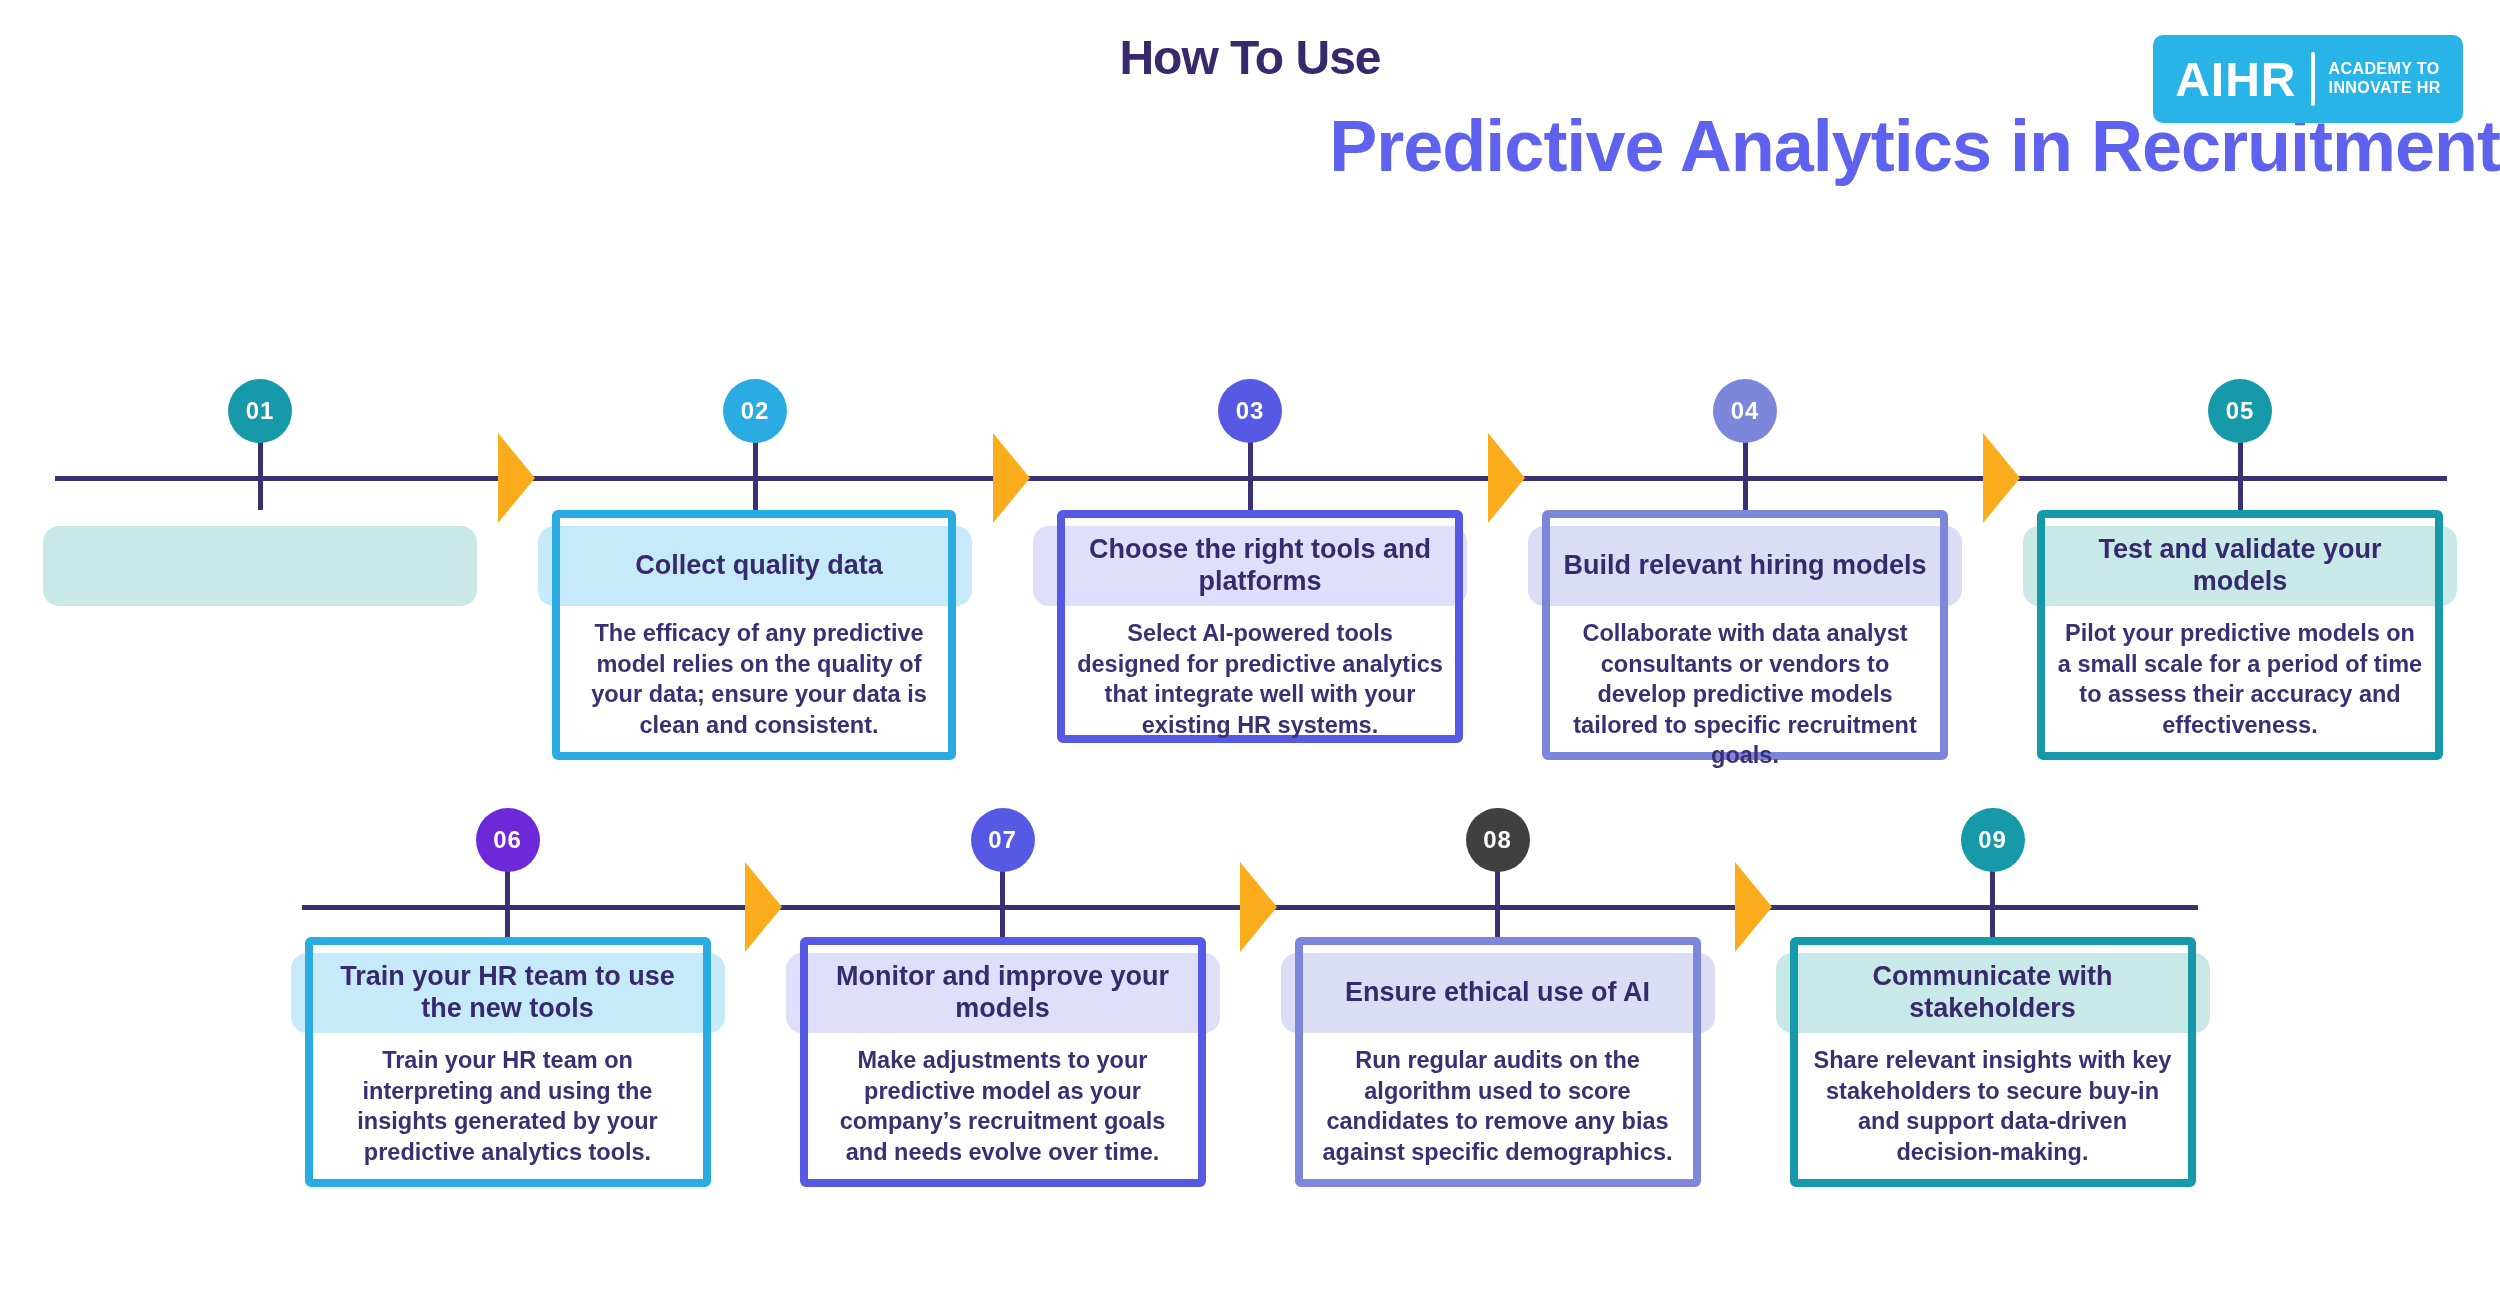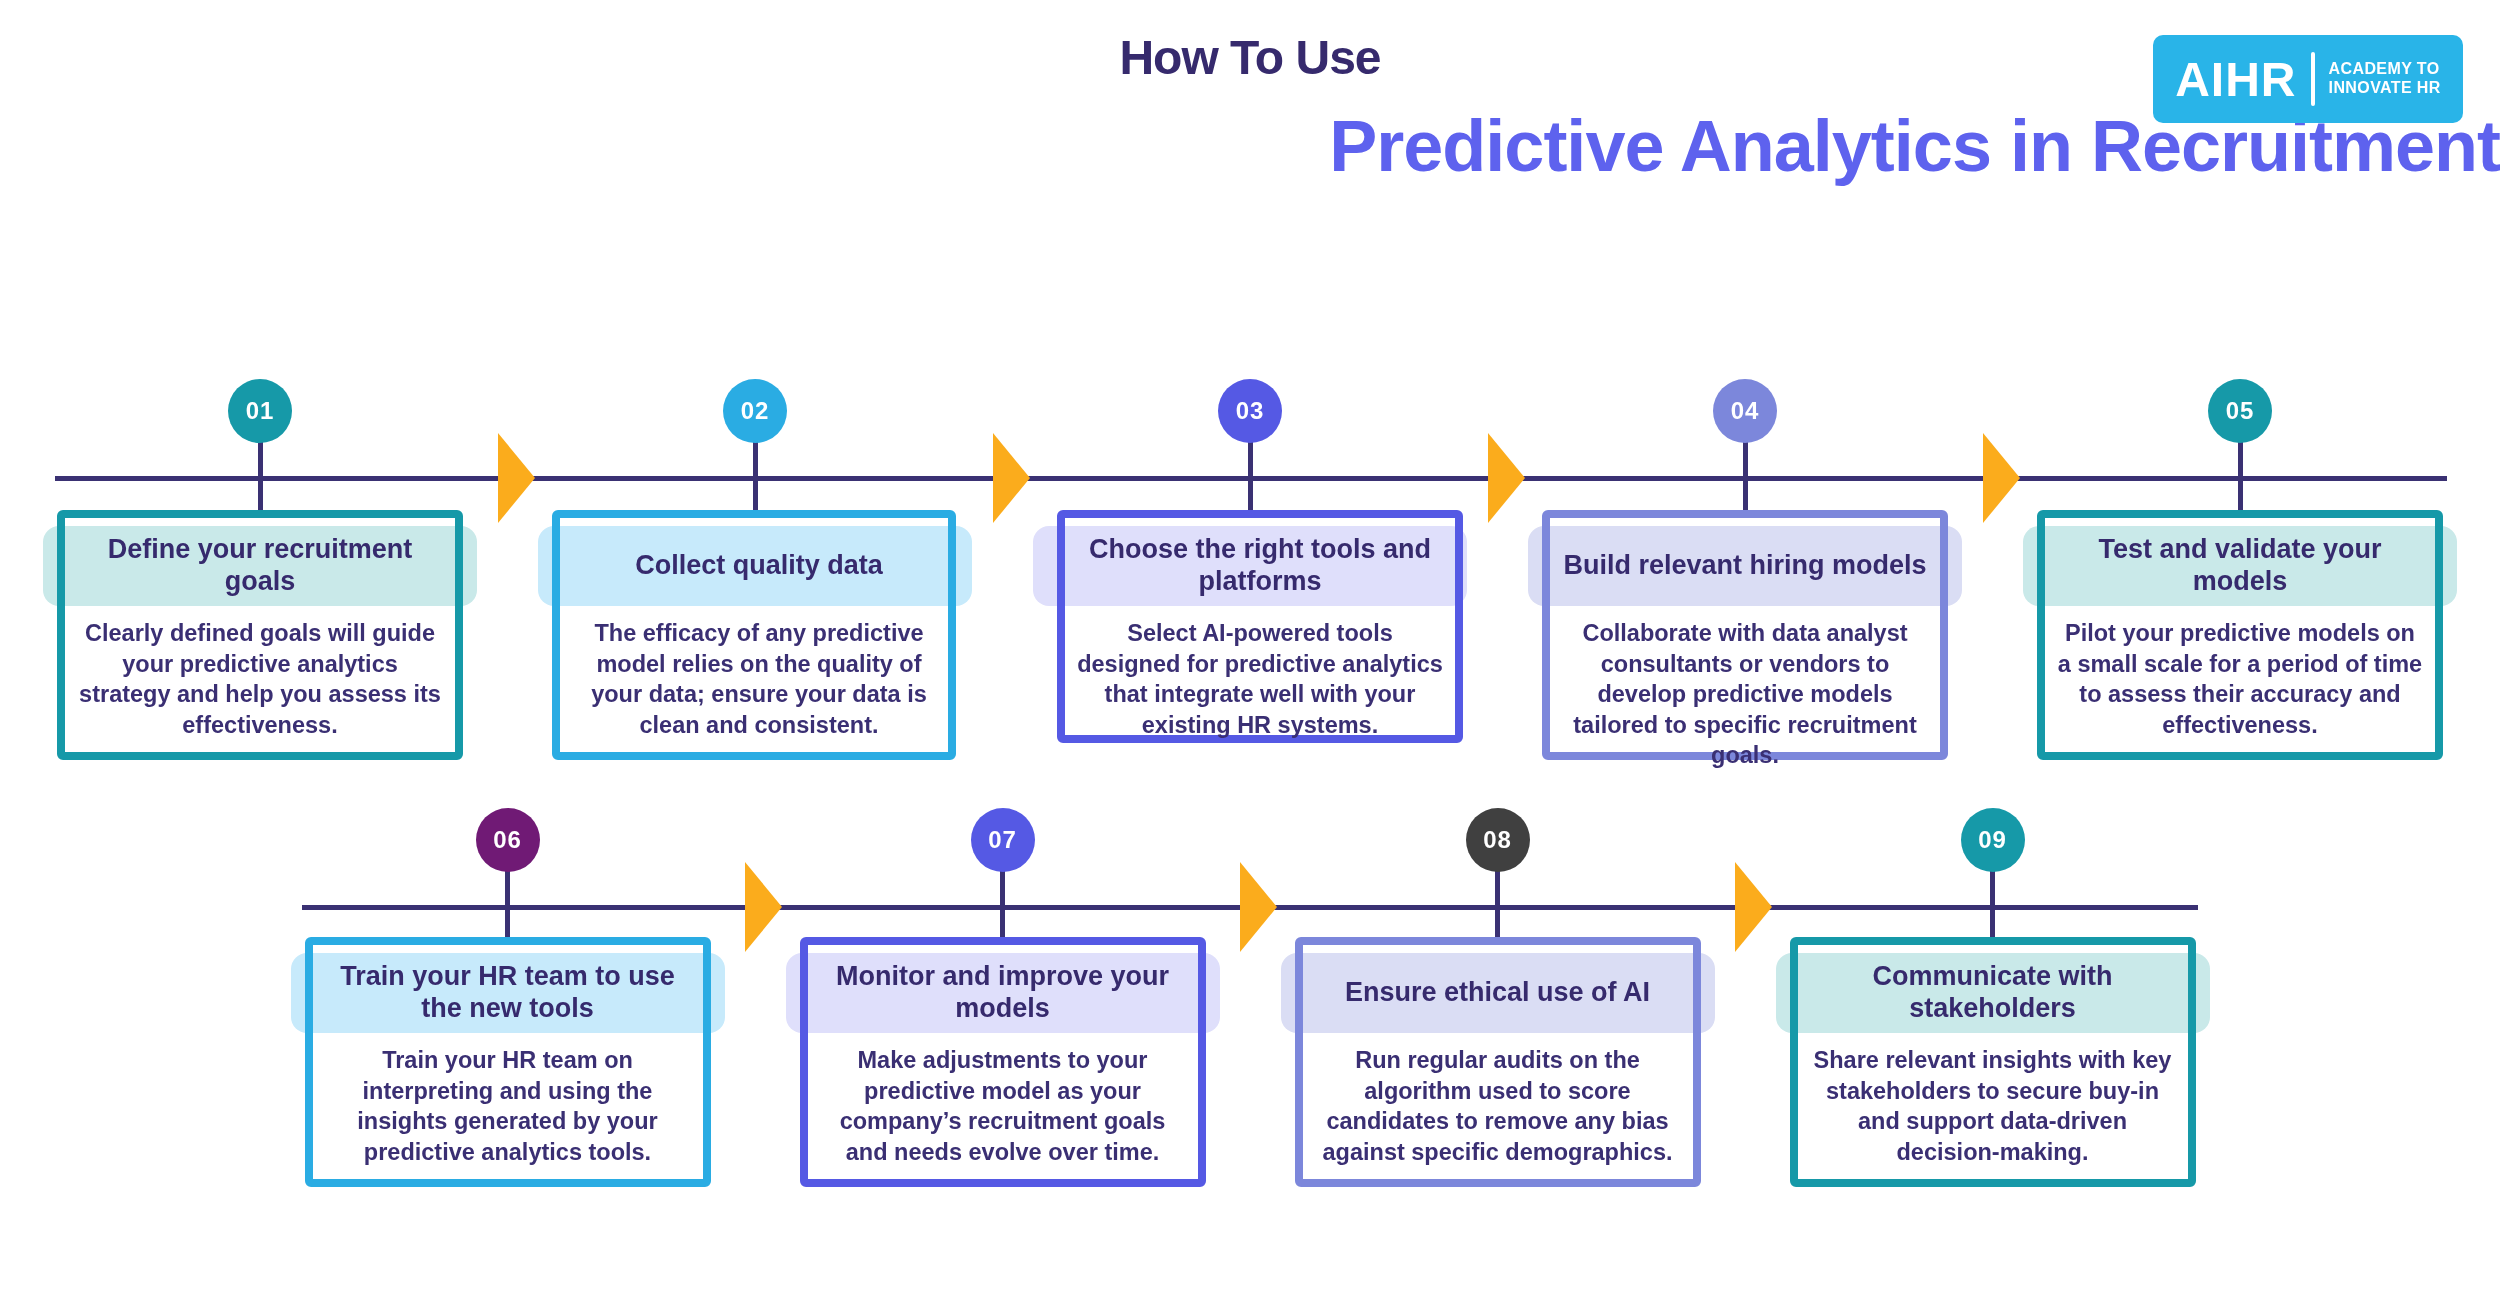--- a/index.html
+++ b/index.html
@@ -84,24 +84,20 @@
       <div class="tl-arrow" style="left: 745px; top: 862px;"></div>
       <div class="tl-arrow" style="left: 1240px; top: 862px;"></div>
       <div class="tl-arrow" style="left: 1735px; top: 862px;"></div>
   <div class="step">
     <div class="step-circle" style="left: 228px; top: 379px; background: rgb(22, 153, 168);">
       <span class="step-num">01</span>
     </div>
     <div class="step-connector" style="left: 257.5px; top: 437px; height: 77px;"></div>
     <div class="card-bg" style="left: 57px; top: 510px; width: 406px; height: 250px;"></div>
     <div class="step-band" style="left: 43px; top: 526px; width: 434px; height: 80px; background: rgb(201, 233, 233);"></div>
-    <div class="step-card" style="left: 57px; top: 510px; width: 406px; height: 250px; border-color: rgb(22, 153, 168);">
-      <div class="card-title">Define your recruitment goals</div>
-      <div class="card-desc">Clearly defined goals will guide your predictive analytics strategy and help you assess its effectiveness.</div>
-    </div>
   </div>
 
   <div class="step">
     <div class="step-circle" style="left: 723px; top: 379px; background: rgb(42, 172, 227);">
       <span class="step-num">02</span>
     </div>
     <div class="step-connector" style="left: 752.5px; top: 437px; height: 77px;"></div>
     <div class="card-bg" style="left: 552px; top: 510px; width: 406px; height: 250px;"></div>
     <div class="step-band" style="left: 538px; top: 526px; width: 434px; height: 80px; background: rgb(199, 234, 251);"></div>
     <div class="step-card" style="left: 552px; top: 510px; width: 404px; height: 250px; border-color: rgb(42, 172, 227); padding-left: 10px;">
@@ -143,21 +139,21 @@
     <div class="step-connector" style="left: 2237.5px; top: 437px; height: 77px;"></div>
     <div class="card-bg" style="left: 2037px; top: 510px; width: 406px; height: 250px;"></div>
     <div class="step-band" style="left: 2023px; top: 526px; width: 434px; height: 80px; background: rgb(201, 233, 233);"></div>
     <div class="step-card" style="left: 2037px; top: 510px; width: 406px; height: 250px; border-color: rgb(22, 153, 168);">
       <div class="card-title">Test and validate your models</div>
       <div class="card-desc">Pilot your predictive models on a small scale for a period of time to assess their accuracy and effectiveness.</div>
     </div>
   </div>
 
   <div class="step">
-    <div class="step-circle" style="left: 475.5px; top: 808px; background: #701a75;">
+    <div class="step-circle" style="left: 475.5px; top: 808px; background: #6d28d9;">
       <span class="step-num">06</span>
     </div>
     <div class="step-connector" style="left: 505px; top: 866px; height: 75px;"></div>
     <div class="card-bg" style="left: 304.5px; top: 937px; width: 406px; height: 250px;"></div>
     <div class="step-band" style="left: 290.5px; top: 953px; width: 434px; height: 80px; background: rgb(199, 234, 251);"></div>
     <div class="step-card" style="left: 304.5px; top: 937px; width: 406px; height: 250px; border-color: rgb(42, 172, 227);">
       <div class="card-title">Train your HR team to use the new tools</div>
       <div class="card-desc">Train your HR team on interpreting and using the insights generated by your predictive analytics tools.</div>
     </div>
   </div>

